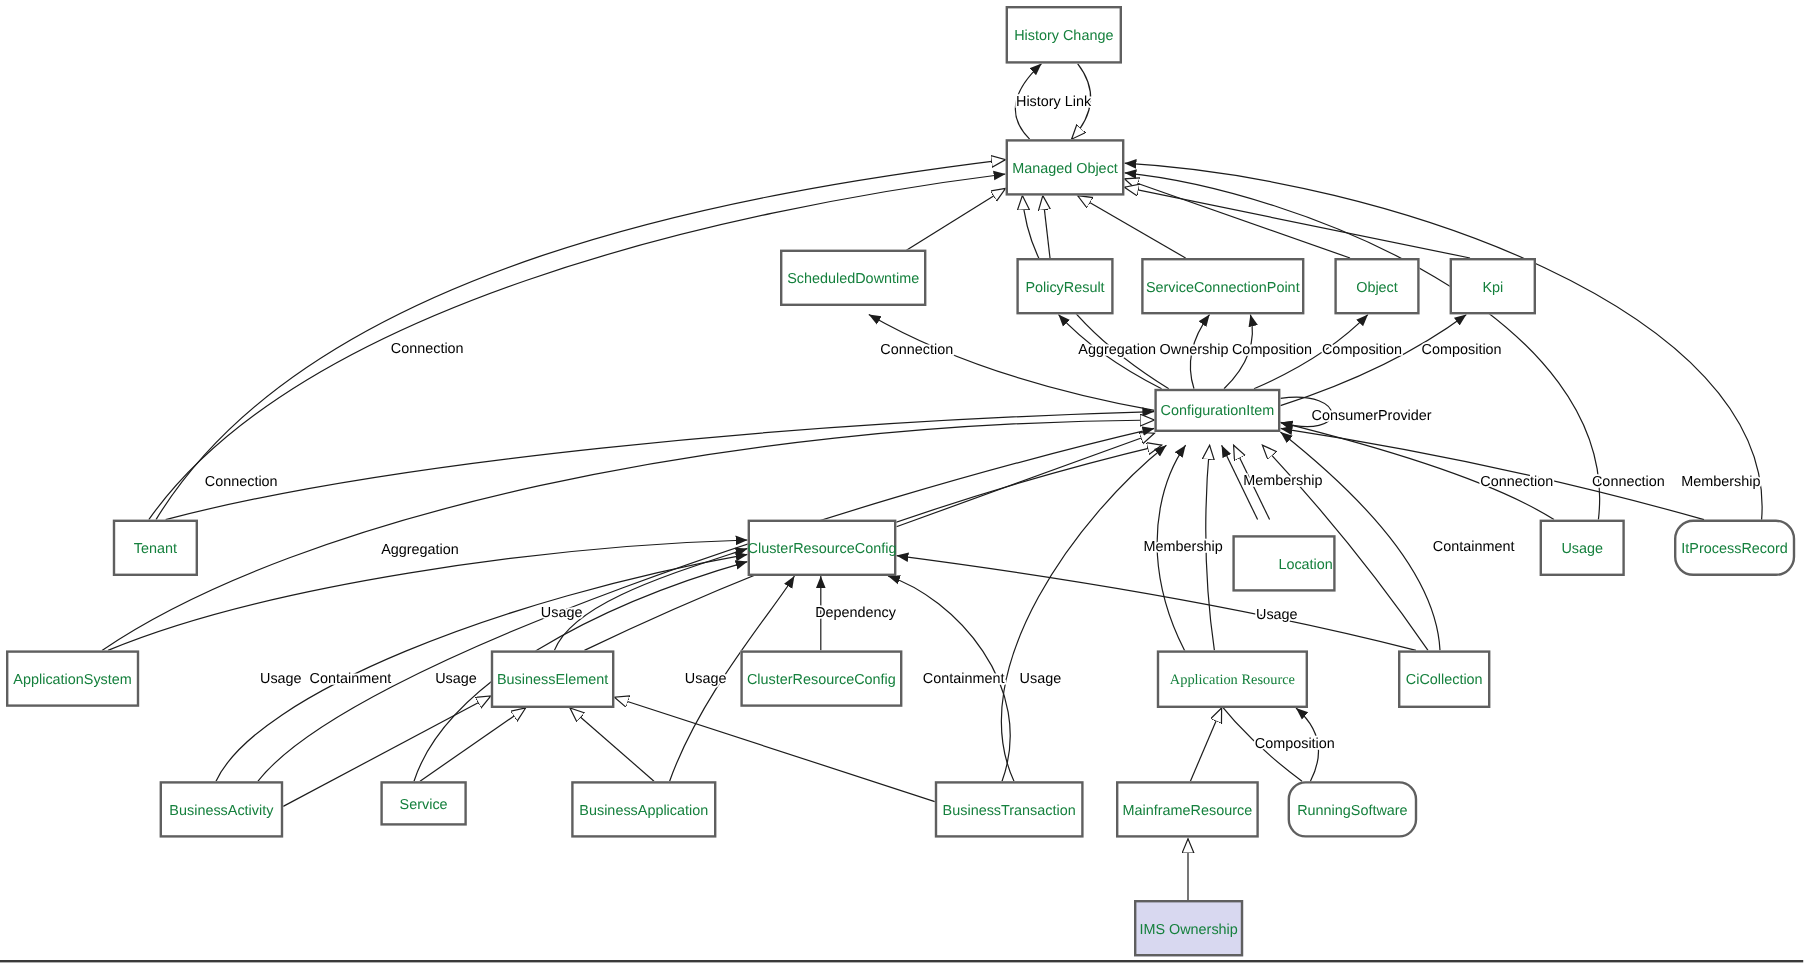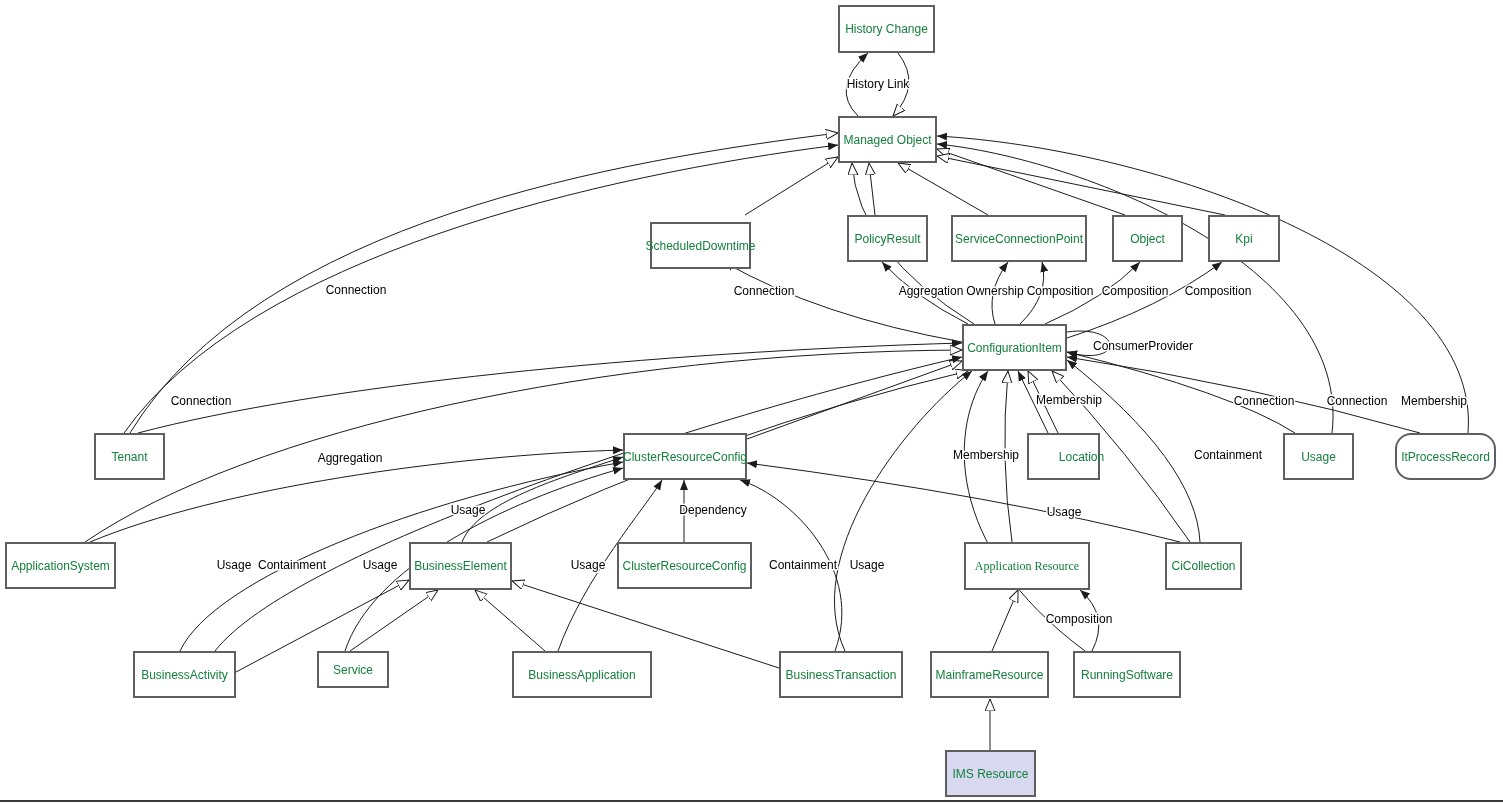--- a/index.html
+++ b/index.html
@@ -122,38 +122,38 @@
         <text x="380" y="569" text-anchor="middle" class="edge-label">Usage</text>
         <text x="588" y="569" text-anchor="middle" class="edge-label">Usage</text>
         <text x="803" y="569" text-anchor="middle" class="edge-label">Containment</text>
         <text x="867" y="569" text-anchor="middle" class="edge-label">Usage</text>
         <text x="713" y="514" text-anchor="middle" class="edge-label">Dependency</text>
       </g>
   </svg>
   <div id="node-layer">
       <div class="node" style="left: 838px; top: 5px; width: 97px; height: 48px; background: rgb(255, 255, 255); border-color: rgb(95, 95, 95);">History Change</div>
       <div class="node" style="left: 838px; top: 116px; width: 99px; height: 47px; background: rgb(255, 255, 255); border-color: rgb(95, 95, 95);">Managed Object</div>
-      <div class="node" style="left: 650px; top: 222px; width: 101px; height: 47px; background: rgb(255, 255, 255); border-color: rgb(95, 95, 95);">ScheduledDowntime</div>
+      <div class="node" style="left: 650px; top: 208px; width: 122px; height: 47px; background: rgb(255, 255, 255); border-color: rgb(95, 95, 95);">ScheduledDowntime</div>
       <div class="node" style="left: 847px; top: 215px; width: 81px; height: 47px; background: rgb(255, 255, 255); border-color: rgb(95, 95, 95);">PolicyResult</div>
       <div class="node" style="left: 951px; top: 215px; width: 136px; height: 47px; background: rgb(255, 255, 255); border-color: rgb(95, 95, 95);">ServiceConnectionPoint</div>
       <div class="node" style="left: 1112px; top: 215px; width: 71px; height: 47px; background: rgb(255, 255, 255); border-color: rgb(95, 95, 95);">Object</div>
       <div class="node" style="left: 1208px; top: 215px; width: 72px; height: 47px; background: rgb(255, 255, 255); border-color: rgb(95, 95, 95);">Kpi</div>
-      <div class="node" style="left: 962px; top: 324px; width: 105px; height: 47px; background: rgb(255, 255, 255); border-color: rgb(95, 95, 95);">ConfigurationItem</div>
+      <div class="node" style="left: 962px; top: 324px; width: 105px; height: 36px; background: rgb(255, 255, 255); border-color: rgb(95, 95, 95);">ConfigurationItem</div>
       <div class="node" style="left: 94px; top: 433px; width: 71px; height: 47px; background: rgb(255, 255, 255); border-color: rgb(95, 95, 95);">Tenant</div>
       <div class="node" style="left: 623px; top: 433px; width: 124px; height: 47px; background: rgb(255, 255, 255); border-color: rgb(95, 95, 95);">ClusterResourceConfig</div>
-      <div class="node" style="left: 1027px; top: 433px; width: 73px; height: 47px; background: rgb(255, 255, 255); border-color: rgb(95, 95, 95); padding-left: 36px;">Location</div>
+      <div class="node" style="left: 1027px; top: 446px; width: 86px; height: 47px; background: rgb(255, 255, 255); border-color: rgb(95, 95, 95); padding-left: 36px;">Location</div>
       <div class="node" style="left: 1283px; top: 433px; width: 71px; height: 47px; background: rgb(255, 255, 255); border-color: rgb(95, 95, 95);">Usage</div>
       <div class="node" style="left: 1395px; top: 433px; width: 101px; height: 47px; background: rgb(255, 255, 255); border-color: rgb(95, 95, 95); border-radius: 16px;">ItProcessRecord</div>
       <div class="node" style="left: 5px; top: 542px; width: 111px; height: 47px; background: rgb(255, 255, 255); border-color: rgb(95, 95, 95);">ApplicationSystem</div>
       <div class="node" style="left: 409px; top: 542px; width: 103px; height: 48px; background: rgb(255, 255, 255); border-color: rgb(95, 95, 95);">BusinessElement</div>
       <div class="node" style="left: 617px; top: 542px; width: 135px; height: 47px; background: rgb(255, 255, 255); border-color: rgb(95, 95, 95);">ClusterResourceConfig</div>
       <div class="node" style="left: 964px; top: 542px; width: 126px; height: 48px; background: rgb(255, 255, 255); border-color: rgb(95, 95, 95); font-family: Liberation Serif, serif;">Application Resource</div>
       <div class="node" style="left: 1165px; top: 542px; width: 77px; height: 48px; background: rgb(255, 255, 255); border-color: rgb(95, 95, 95);">CiCollection</div>
       <div class="node" style="left: 133px; top: 651px; width: 103px; height: 47px; background: rgb(255, 255, 255); border-color: rgb(95, 95, 95);">BusinessActivity</div>
       <div class="node" style="left: 317px; top: 651px; width: 72px; height: 37px; background: rgb(255, 255, 255); border-color: rgb(95, 95, 95);">Service</div>
-      <div class="node" style="left: 512px; top: 651px; width: 140px; height: 47px; background: rgb(255, 255, 255); border-color: rgb(95, 95, 95);">BusinessApplication</div>
+      <div class="node" style="left: 476px; top: 651px; width: 121px; height: 47px; background: rgb(255, 255, 255); border-color: rgb(95, 95, 95);">BusinessApplication</div>
       <div class="node" style="left: 779px; top: 651px; width: 124px; height: 47px; background: rgb(255, 255, 255); border-color: rgb(95, 95, 95);">BusinessTransaction</div>
       <div class="node" style="left: 930px; top: 651px; width: 119px; height: 47px; background: rgb(255, 255, 255); border-color: rgb(95, 95, 95);">MainframeResource</div>
-      <div class="node" style="left: 1073px; top: 651px; width: 108px; height: 47px; background: rgb(255, 255, 255); border-color: rgb(95, 95, 95);">RunningSoftware</div>
-      <div class="node" style="left: 945px; top: 750px; width: 91px; height: 47px; background: rgb(216, 216, 240); border-color: rgb(95, 95, 95);">IMS Resource</div>
+      <div class="node" style="left: 1073px; top: 651px; width: 108px; height: 47px; background: rgb(255, 255, 255); border-color: rgb(95, 95, 95); border-radius: 15px;">RunningSoftware</div>
+      <div class="node" style="left: 945px; top: 750px; width: 91px; height: 47px; background: rgb(216, 216, 240); border-color: rgb(95, 95, 95);">IMS Ownership</div>
     </div>
   <div class="bottom-rule"></div>
 </div>
 
 </body></html>

